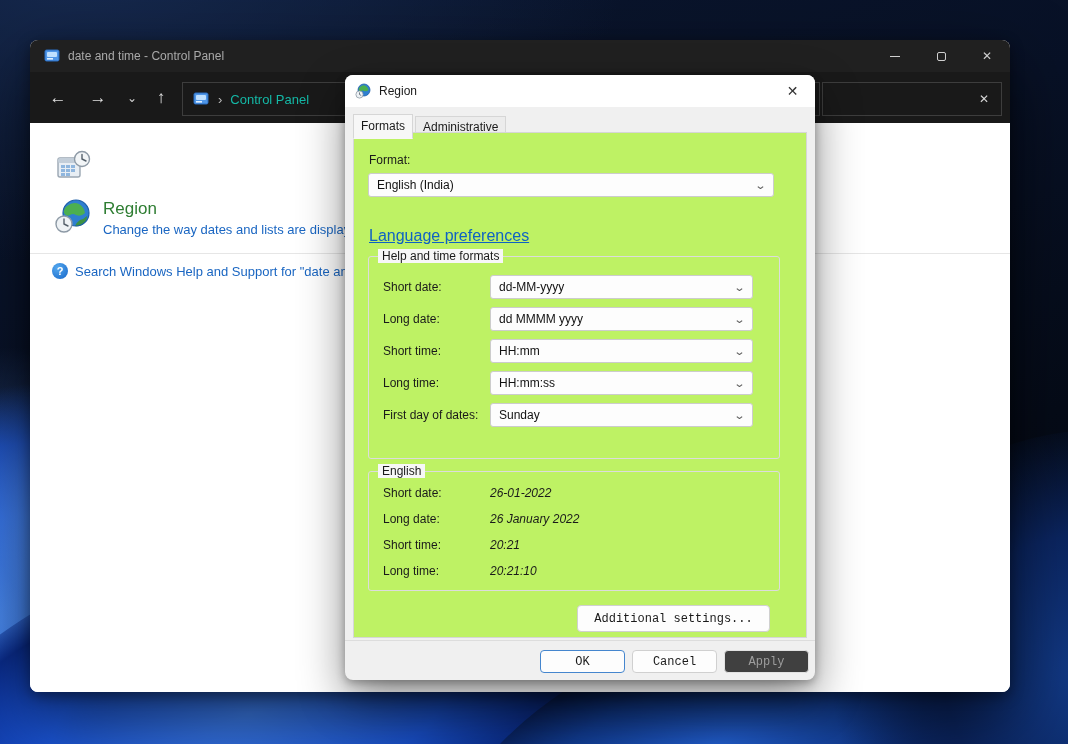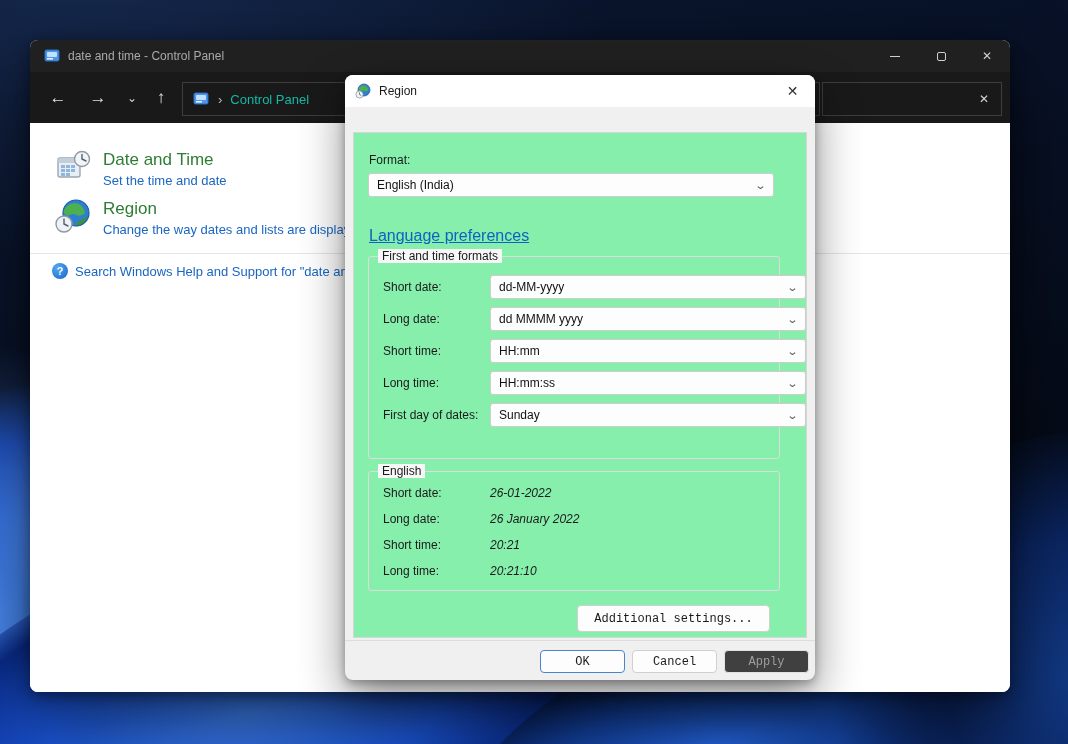--- a/index.html
+++ b/index.html
@@ -67,34 +67,34 @@
   .dlg-titlebar .dlg-ico { margin-left:10px; }
   .dlg-title { margin-left:8px; font-size:12px; color:#1a1a1a; }
   .dlg-close { margin-left:auto; width:45px; height:100%; display:flex; align-items:center; justify-content:center;
     color:#333; font-size:14px; }
 
   .tabs { position:absolute; left:8px; top:39px; display:flex; align-items:flex-end; }
   .tab { font-size:12px; color:#1a1a1a; padding:3px 7px 4px 7px; border:1px solid #d6d6d6; margin-right:2px; }
   .tab.active { background:#f7f7f7; border-bottom:1px solid #f7f7f7; padding-top:4px; padding-bottom:5px; position:relative; z-index:2; }
   .tab.inactive { background:#ececec; }
 
-  .tab-page { position:absolute; left:8px; top:57px; width:454px; height:506px; background:#86efac;
+  .tab-page { position:absolute; left:8px; top:57px; width:454px; height:506px; background:#bef264;
     border:1px solid #d6d6d6; }
   
   .lbl { font-size:12px; color:#1a1a1a; position:absolute; }
   .combo { position:absolute; height:24px; background:#fdfdfd; border:1px solid #cccccc; border-radius:3px;
     display:flex; align-items:center; font-size:12px; color:#111; }
   .combo .cv { margin-left:8px; }
   .combo .chev { margin-left:auto; margin-right:8px; color:#5f5f5f; font-size:11px; transform:scaleX(1.3); }
   .link { font-size:16px; color:#0e62c4; text-decoration:underline; position:absolute; }
 
   .groupbox { position:absolute; left:14px; width:412px; border:1px solid #dcdcdc; border-radius:3px; }
   .group-legend { position:absolute; top:-8px; left:9px; background:#f7f7f7; padding:0 4px; font-size:12px; color:#1a1a1a; }
   .g-row-label { position:absolute; left:14px; font-size:12px; color:#1a1a1a; }
-  .g-combo { left:121px; width:316px; }
+  .g-combo { left:121px; width:263px; }
   .ex-val { position:absolute; left:121px; font-size:12px; color:#1a1a1a;font-style:italic; }
 
   .btn { background:#fdfdfd; border:1px solid #d0d0d0; border-radius:4px; font-size:12px; color:#1a1a1a;
     display:flex; align-items:center; justify-content:center;font-family:Liberation Mono, monospace; }
   .addl-btn { position:absolute; left:223px; top:472px; width:193px; height:27px; }
 
   .dlg-footer { position:absolute; left:0; right:0; top:565px; bottom:0; border-top:1px solid #dddddd; }
   .f-btn { position:absolute; top:9px; width:85px; height:23px; }
   .ok-btn { left:195px; border:1px solid #4586ce; }
   .cancel-btn { left:287px; }
@@ -182,24 +182,20 @@
             <rect x="6" y="20" width="4" height="3"></rect>
               <rect x="11" y="20" width="4" height="3"></rect>
               <rect x="16" y="20" width="4" height="3"></rect>
             <rect x="6" y="24" width="4" height="3"></rect>
               <rect x="11" y="24" width="4" height="3"></rect>
           </g>
           <circle cx="27" cy="10" r="7.5" fill="#f2f5f7" stroke="#8e9aa6" stroke-width="1.4"></circle>
           <path d="M27 5.5 V10 L31 12" stroke="#55606b" stroke-width="1.4" fill="none" stroke-linecap="round"></path>
         </svg>
       </span>
-      <div class="texts">
-        <div class="cpl-title">Date and Time</div>
-        <div class="cpl-sub">Set the time and date</div>
-      </div>
     </div>
 
     <div class="cpl-item" style="top:75px">
       <span>
         <svg class="ico36" viewBox="0 0 36 36">
           <circle cx="21" cy="15" r="13" fill="#2f7fd0"></circle>
           <path d="M12 8 q6 -5 12 -2 q5 3 6 9 q-4 4 -9 2 q-3 -2 -6 0 q-4 2 -6 -2 q-1 -4 3 -7z" fill="#4caf50"></path>
           <path d="M25 22 q4 -1 7 -4 q0 6 -5 9 q-4 2 -7 1 q2 -4 5 -6z" fill="#3d9142"></path>
           <circle cx="21" cy="15" r="13" fill="none" stroke="#1d5fa8" stroke-width="1.2"></circle>
           <circle cx="9" cy="26" r="8" fill="#eef2f5" stroke="#8e9aa6" stroke-width="1.4"></circle>
@@ -231,33 +227,37 @@
         <circle cx="4.5" cy="11.5" r="3.6" fill="#eef2f5" stroke="#8e9aa6" stroke-width=".8"></circle>
         <path d="M4.5 9.4 V11.5 L6.2 12.5" stroke="#55606b" stroke-width=".8" fill="none"></path>
       </svg>
     </span>
     <span class="dlg-title">Region</span>
     <div class="dlg-close">
         <span>✕</span>
       </div>
   </div>
 
+  <div class="tabs">
+    <div class="tab active">Formats</div>
+    <div class="tab inactive">Administrative</div>
+  </div>
 
   <div class="tab-page">
     <span class="lbl" style="left:15px; top:20px">Format:</span>
 
     <div class="combo" style="left:14px; top:40px; width:406px">
       <span class="cv">English (India)</span>
       <span class="chev">⌄</span>
     </div>
 
     <span class="link" style="left:15px; top:94px">Language preferences</span>
 
     <div class="groupbox" style="top:123px; height:203px">
-      <span class="group-legend">First and time formats</span>
+      <span class="group-legend">Help and time formats</span>
 
       <span class="g-row-label" style="top:23px">Short date:</span>
       <div class="combo g-combo" style="top:18px">
         <span class="cv">dd-MM-yyyy</span>
         <span class="chev">⌄</span>
       </div>
 
       <span class="g-row-label" style="top:55px">Long date:</span>
       <div class="combo g-combo" style="top:50px">
         <span class="cv">dd MMMM yyyy</span>

